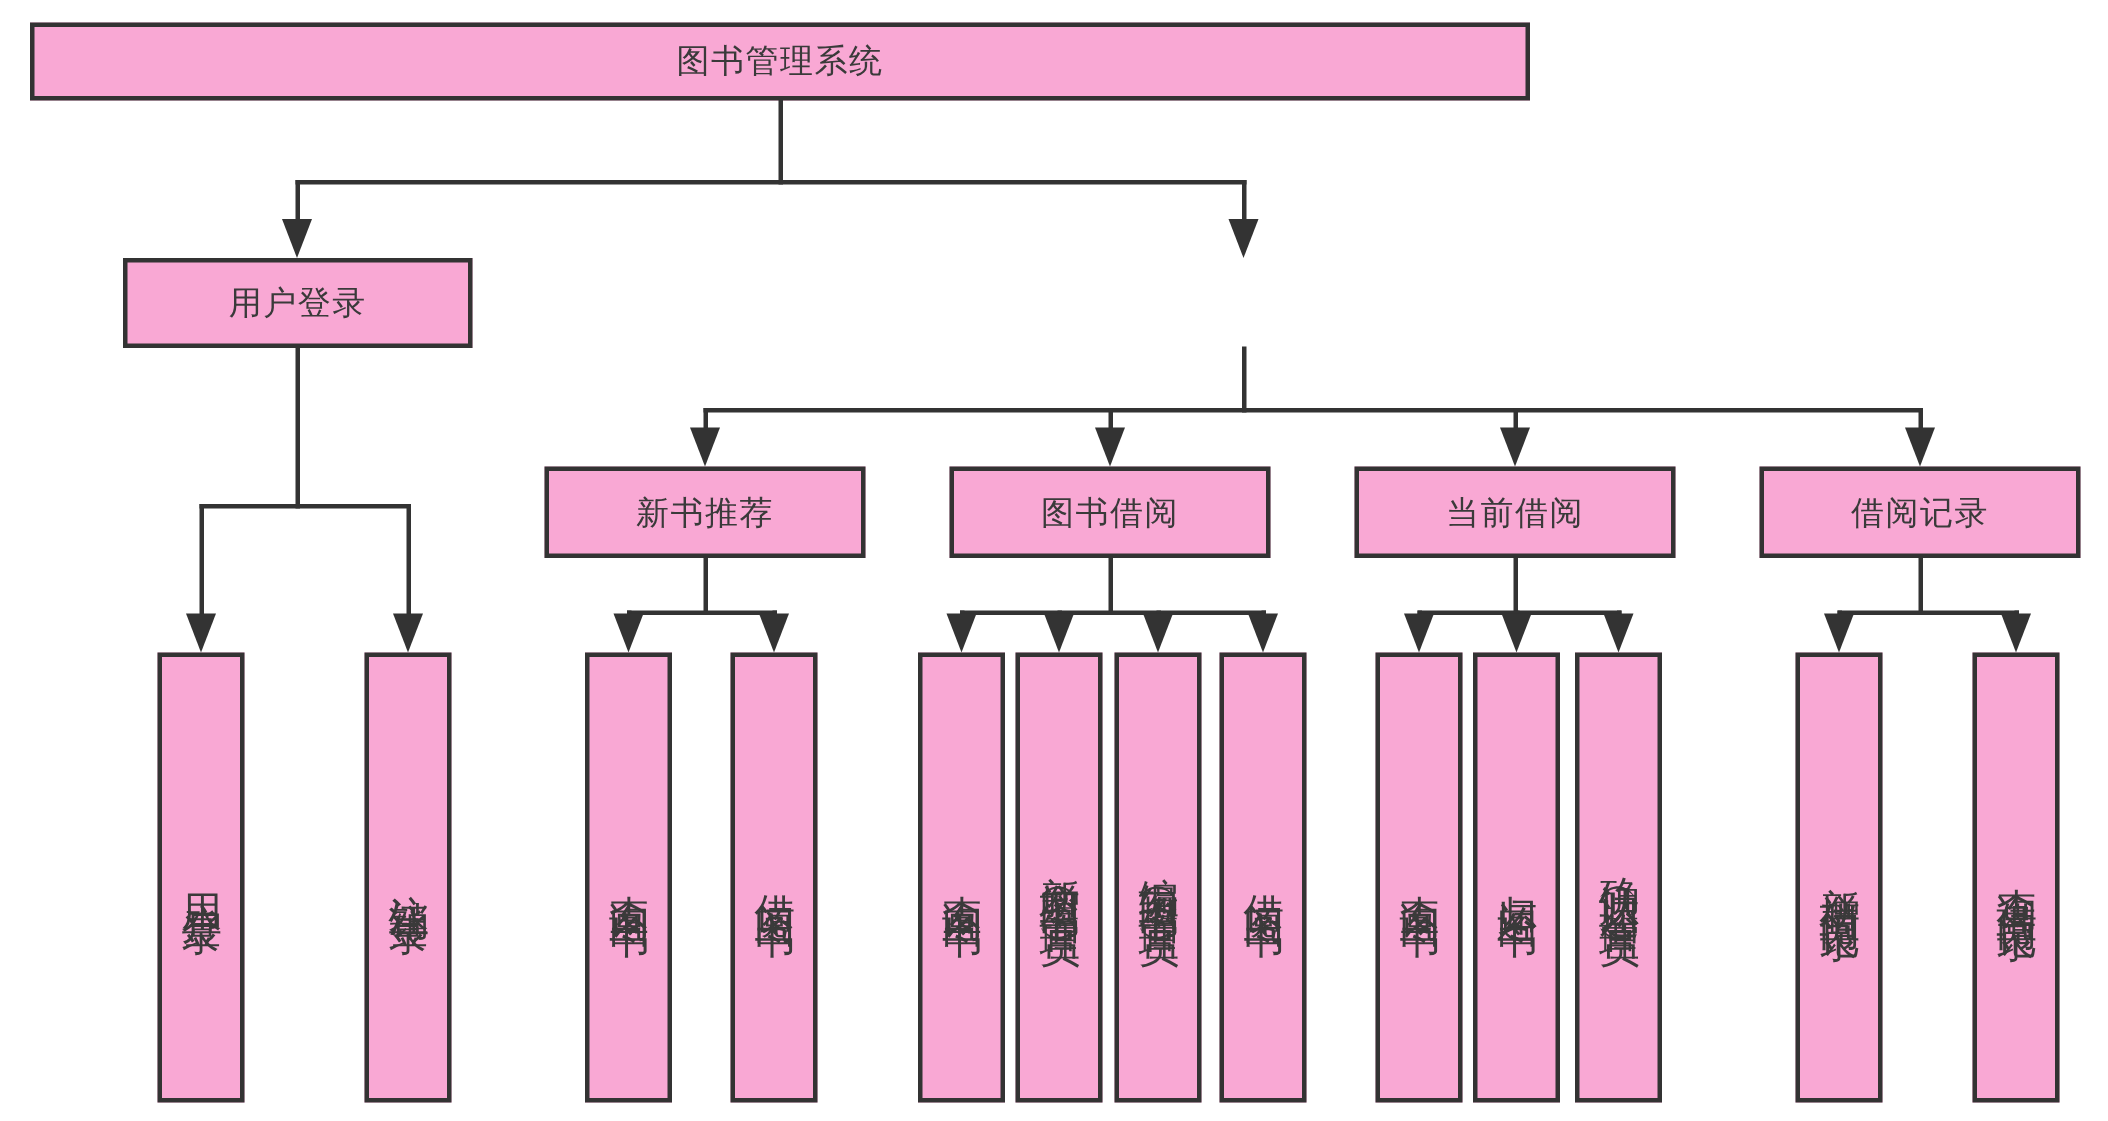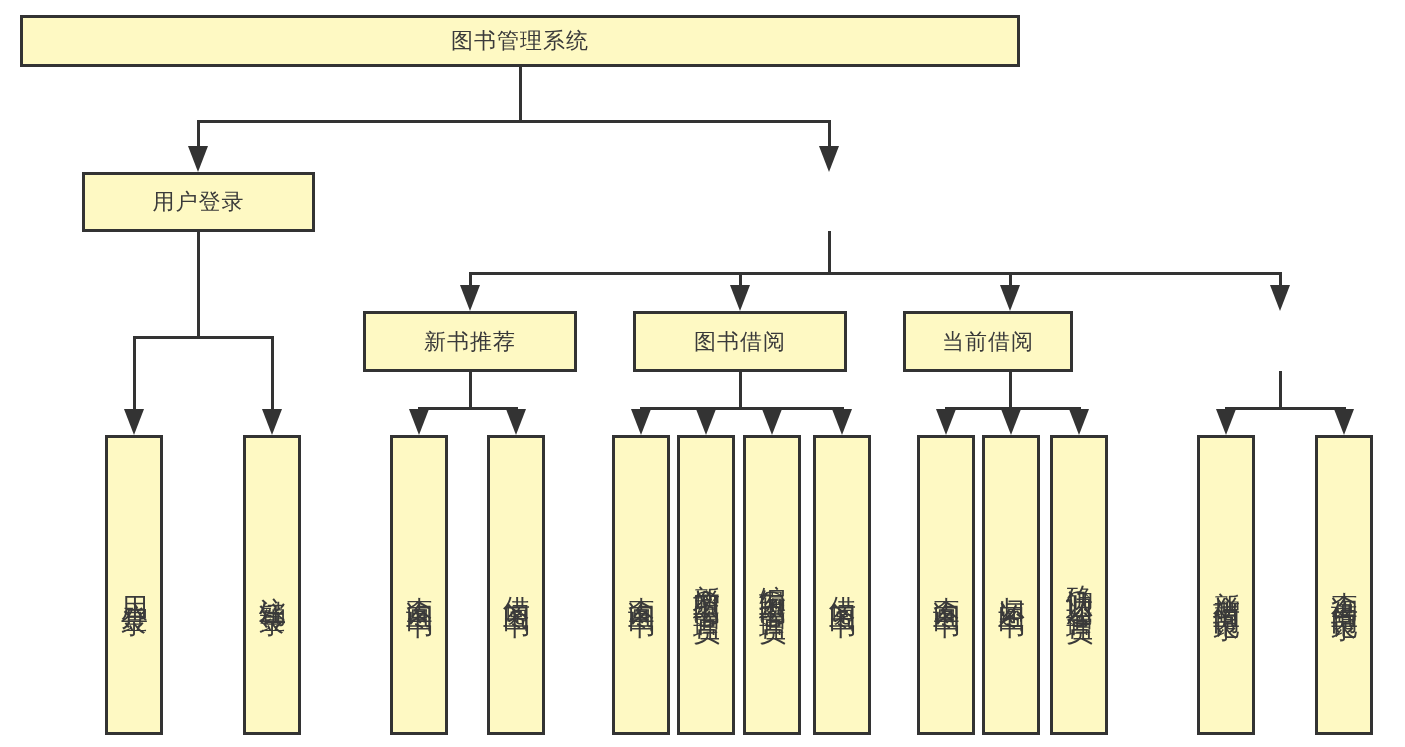--- a/index.html
+++ b/index.html
@@ -14,21 +14,21 @@
   .stage{
     position:relative;
     width:1405px;height:747px;
     background:var(--bg);
     overflow:hidden;
   }
   .node{
     position:absolute;
     box-sizing:border-box;
     border:3px solid var(--line);
-    background:#fef9c3;
+    background:#f9a8d4;
     display:flex;
     align-items:center;
     justify-content:center;
     color:var(--text);
   }
   .node.h span{
     font-size:22px;
     letter-spacing:1px;
     white-space:nowrap;
   }
@@ -73,22 +73,25 @@
   <div class="node h" style="left:82px;top:172px;width:233px;height:60px">
     <span>用户登录</span>
   </div>
 
   <div class="node h" style="left:633px;top:311px;width:214px;height:61px">
     <span>图书借阅</span>
   </div>
   <div class="node h" style="left:363px;top:311px;width:214px;height:61px">
     <span>新书推荐</span>
   </div>
-  <div class="node h" style="left:903px;top:311px;width:170px;height:61px">
+  <div class="node h" style="left:903px;top:311px;width:214px;height:61px">
     <span>当前借阅</span>
+  </div>
+  <div class="node h" style="left:1173px;top:311px;width:214px;height:61px">
+    <span>借阅记录</span>
   </div>
 
   <div class="node v" style="left:105px;top:435px;width:58px;height:300px">
     <span>用户登录</span>
   </div>
   <div class="node v" style="left:243px;top:435px;width:58px;height:300px">
     <span>注销登录</span>
   </div>
 
   <div class="node v" style="left:390px;top:435px;width:58px;height:300px">

